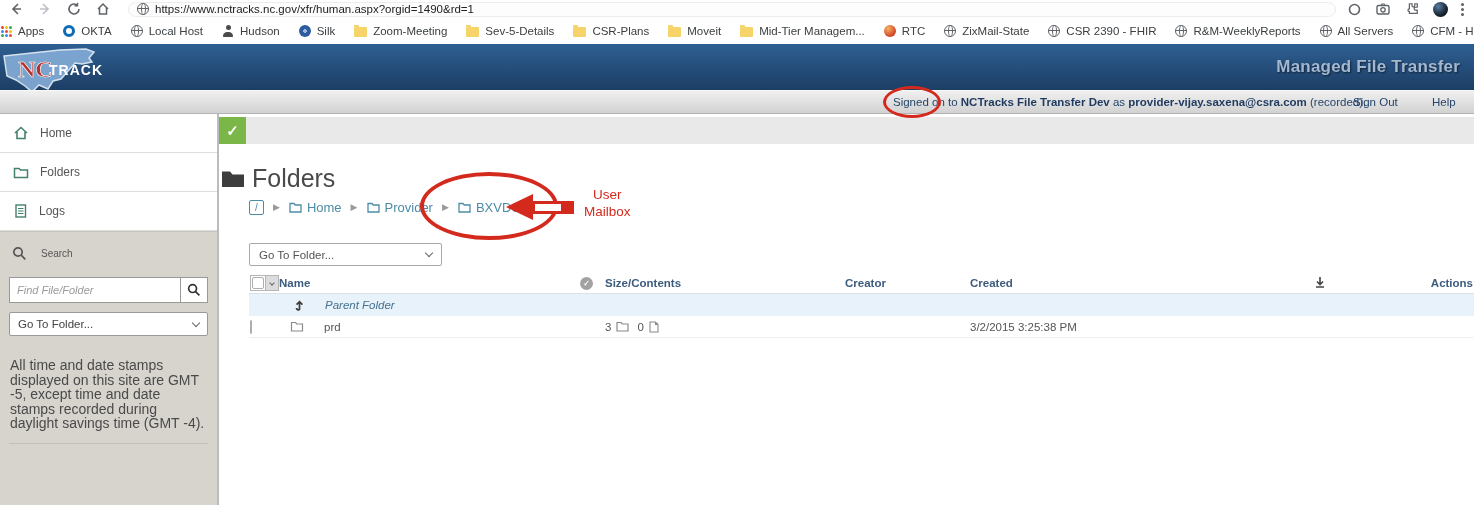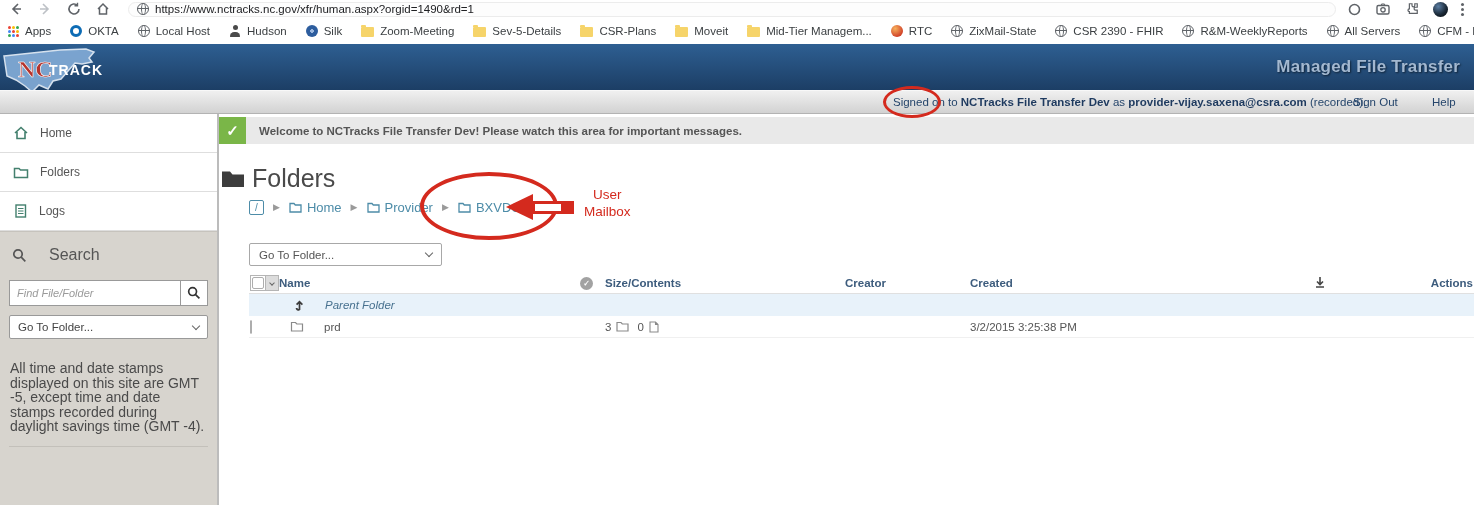--- a/index.html
+++ b/index.html
@@ -8,21 +8,21 @@
 
   
   .chrome-top { height:18px; display:flex; align-items:center; padding:0 8px; gap:0; background:#fff; }
   .nav-ic { width:16px; height:16px; display:flex; align-items:center; justify-content:center; margin-right:13px; flex:0 0 auto; }
   .addr-pill { flex:1; height:15px; display:flex; align-items:center; gap:6px; padding:0 8px; border:1px solid #ececec; border-radius:9px; background:#fdfdfd; margin:0 10px 0 4px; min-width:0; }
   .url-text { font-size:11.5px; color:#202124; white-space:nowrap; overflow:hidden; }
   .right-ics { display:flex; align-items:center; gap:13px; flex:0 0 auto; padding-right:2px; }
   .dots3 { width:3px; height:3px; border-radius:50%; background:#5f6368; box-shadow:0 -5px 0 #5f6368, 0 5px 0 #5f6368; }
   .avatar-ic { width:15px; height:15px; border-radius:50%; background:radial-gradient(circle at 35% 30%, #5b7ea3 0%, #1c2b3a 55%, #000 100%); }
 
-  .bookmarks-bar { height:26px; display:flex; align-items:center; padding:0 8px; background:#fff; font-size:11.5px; color:#3c4043; }
+  .bookmarks-bar { height:26px; display:flex; align-items:center; padding:0 1px; background:#fff; font-size:11.5px; color:#3c4043; }
   .bm { display:flex; align-items:center; gap:6px; margin-right:19px; white-space:nowrap; }
   .i-apps { display:grid; grid-template-columns:repeat(3,3px); grid-template-rows:repeat(3,3px); gap:1px; }
   .i-apps i { border-radius:50%; }
   .i-apps i:nth-child(1){background:#ea4335}.i-apps i:nth-child(2){background:#fbbc04}.i-apps i:nth-child(3){background:#34a853}
   .i-apps i:nth-child(4){background:#4285f4}.i-apps i:nth-child(5){background:#ea4335}.i-apps i:nth-child(6){background:#fbbc04}
   .i-apps i:nth-child(7){background:#34a853}.i-apps i:nth-child(8){background:#4285f4}.i-apps i:nth-child(9){background:#ea4335}
   .i-globe { width:12px; height:12px; border-radius:50%; border:1.5px solid #5f6368; position:relative; flex:0 0 auto; }
   .i-globe::before { content:""; position:absolute; left:-1px; right:-1px; top:3.5px; height:1.5px; background:#5f6368; }
   .i-globe::after { content:""; position:absolute; left:2.5px; top:-1px; bottom:-1px; width:3px; border-left:1.5px solid #5f6368; border-right:1.5px solid #5f6368; border-radius:50%; }
   .i-bmfolder { width:13px; height:10px; background:#f6d46a; border-radius:1px; position:relative; flex:0 0 auto; margin-top:2px; }
@@ -44,21 +44,21 @@
   .signon-line { position:absolute; left:893px; top:5px; white-space:nowrap; }
   .signon-line b { color:#1e3a5f; }
   .link-signout { position:absolute; left:1353px; top:5px; color:#25456b; }
   .link-help { position:absolute; left:1432px; top:5px; color:#25456b; }
 
   
   .content { display:flex; height:391px; }
   .sidebar { width:219px; border-right:2px solid #bcbcbc; display:flex; flex-direction:column; background:#fff; flex:0 0 auto; }
   .snav-item { height:39px; display:flex; align-items:center; gap:11px; padding-left:13px; border-bottom:1px solid #dedede; font-size:12px; color:#555; background:#fff; }
   .search-sec { background:#d7d4ce; flex:1; padding:12px 9px 0 9px; border-top:1px solid #c6c3bd; }
-  .search-title { display:flex; align-items:center; gap:22px; font-size:16px; color:#555; margin:2px 0 16px 3px; }
+  .search-title { display:flex; align-items:center; gap:14px; font-size:10px; color:#555; margin:2px 0 16px 3px; }
   .find-row { display:flex; }
   .find-input { flex:1; height:26px; border:1px solid #999; border-right:none; padding:0 7px; font-size:11px; color:#444; background:#fff; font-family:"Liberation Sans", sans-serif; }
   .find-input::placeholder { font-style:italic; color:#9a9a9a; }
   .find-btn { width:28px; height:26px; border:1px solid #999; background:#fff; display:flex; align-items:center; justify-content:center; }
   .sel-box { margin-top:9px; height:24px; background:#fff; border:1px solid #999; border-radius:2px; display:flex; align-items:center; justify-content:space-between; padding:0 8px; font-size:11.5px; color:#444; }
   .chev { width:6px; height:6px; border-right:1.5px solid #666; border-bottom:1.5px solid #666; transform:rotate(45deg); margin-top:-3px; flex:0 0 auto; }
   .tz-note { margin-top:22px; font-size:14px; color:#4a4a4a; line-height:14.5px; padding:0 2px 12px 1px; border-bottom:1px solid #c3c0ba; }
 
   .main { flex:1; background:#fff; min-width:0; }
   .welcome-bar { margin-top:3px; height:27px; background:#e9e9e9; display:flex; align-items:center; }
@@ -299,21 +299,20 @@
           <span>Go To Folder...</span>
           <span class="chev"></span>
         </div>
         <div class="tz-note">All time and date stamps displayed on this site are GMT -5, except time and date stamps recorded during daylight savings time (GMT -4).</div>
       </div>
     </div>
 
     <div class="main">
       <div class="welcome-bar">
         <span class="welcome-check">✓</span>
-        <span class="welcome-text">Welcome to NCTracks File Transfer Dev! Please watch this area for important messages.</span>
       </div>
 
       <div class="folders-head">
         <svg width="24" height="20" viewBox="0 0 24 20">
             <path d="M1 18 V2.5 H9 L11.5 5.5 H23 V18 z" fill="#3d3d3d"></path>
           </svg>
         <span class="folders-head-label">Folders</span>
       </div>
 
       <div class="breadcrumb">

